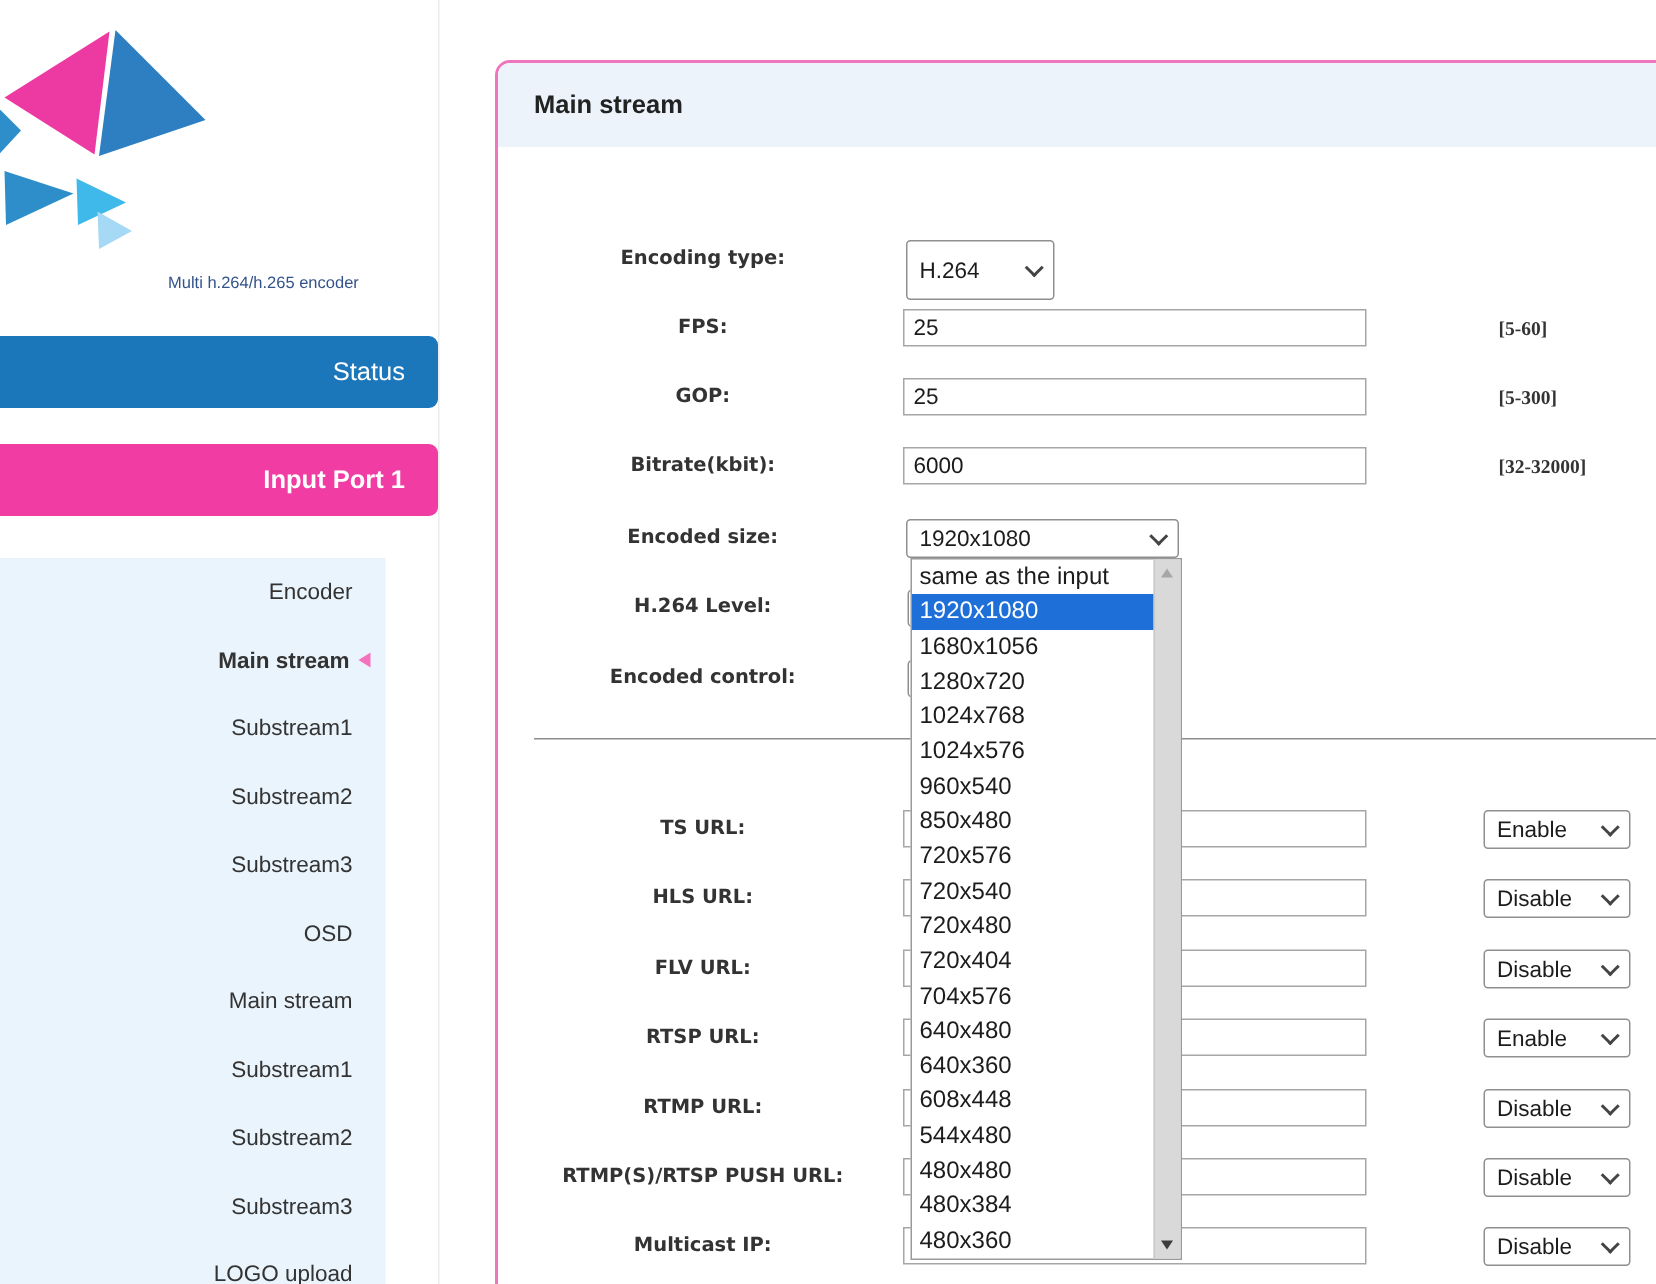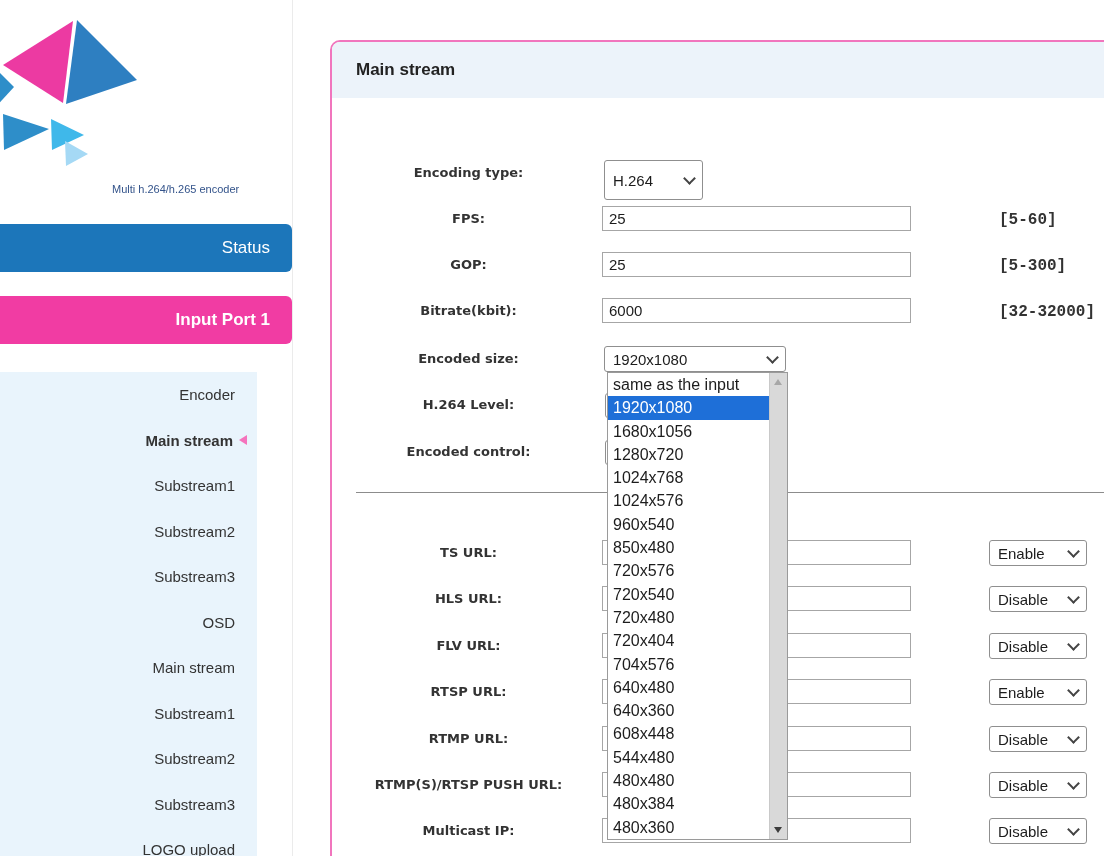--- a/index.html
+++ b/index.html
@@ -37,22 +37,22 @@
 
   
   .panel{position:absolute;left:330px;top:40px;width:940px;height:960px;background:#fff;
     border:2px solid var(--panel-border);border-radius:10px;}
   .panel-header{height:56px;background:var(--header-bg);border-radius:8px 8px 0 0;
     line-height:56px;padding-left:24px;font-size:17px;font-weight:bold;color:#222;}
 
   .flabel{position:absolute;left:340px;width:257px;text-align:center;
     font-family:"DejaVu Sans",sans-serif;font-weight:bold;font-size:13px;color:var(--label-color);
     white-space:nowrap;}
-  .hint{position:absolute;left:999px;font-family:Liberation Mono, monospace;font-weight:bold;
-    font-size:16px;color:var(--label-color);}
+  .hint{position:absolute;left:999px;font-family:Liberation Serif, serif;font-weight:bold;
+    font-size:13px;color:var(--label-color);}
   .text-input{position:absolute;left:602px;width:309px;height:25px;border:1px solid var(--input-border);
     box-sizing:border-box;background:#fff;font-size:15px;color:#1c1c1c;padding:0 6px;
     font-family:"Liberation Sans",sans-serif;}
   .sel{position:absolute;border:1px solid var(--select-border);border-radius:3px;background:#fff;
     display:flex;align-items:center;box-sizing:border-box;font-size:15px;color:#1c1c1c;
     padding:0 8px;cursor:pointer;}
   .sel .txt{flex:1;white-space:nowrap;overflow:hidden;}
   .chev{width:7px;height:7px;border-right:2px solid #444;border-bottom:2px solid #444;
     transform:rotate(45deg);margin-top:-3px;flex:none;}
   .divider{position:absolute;left:356px;top:492px;width:748px;height:1px;background:#8c8c8c;}

